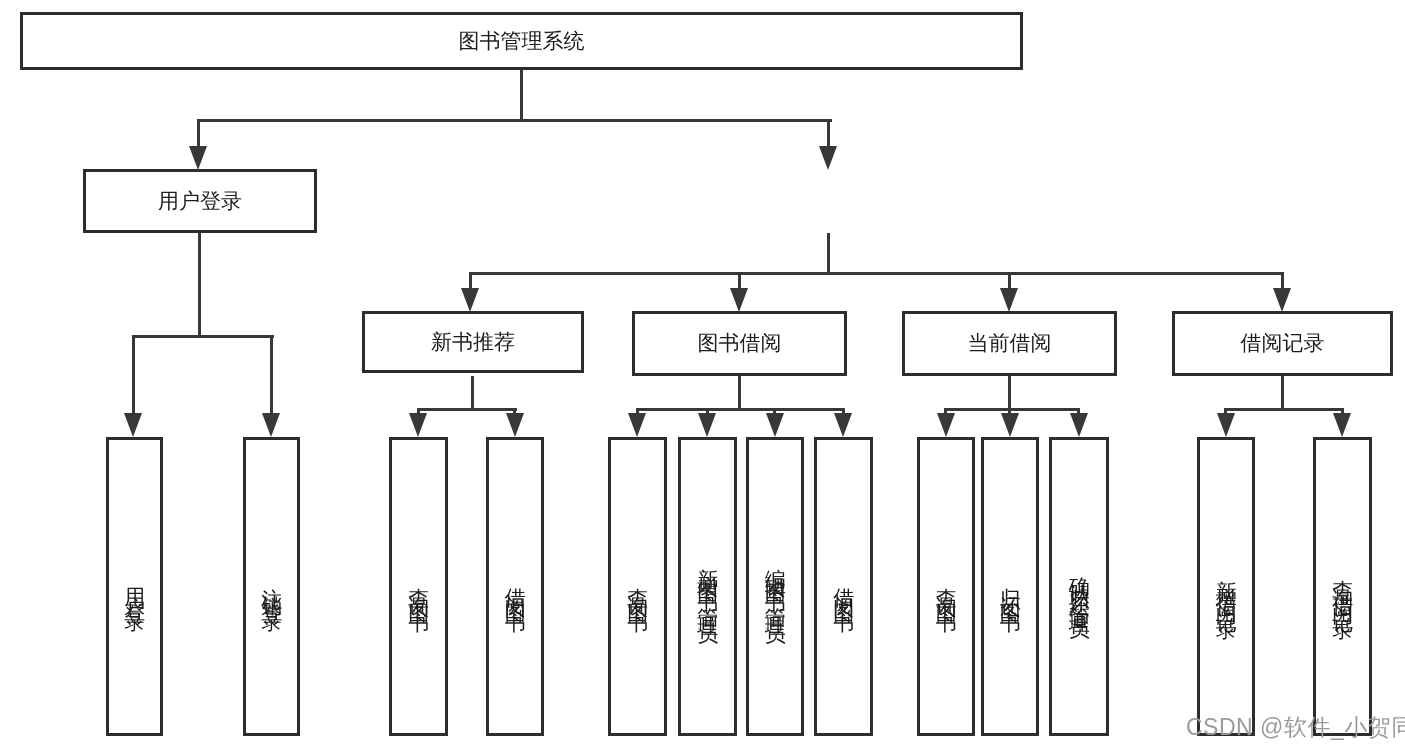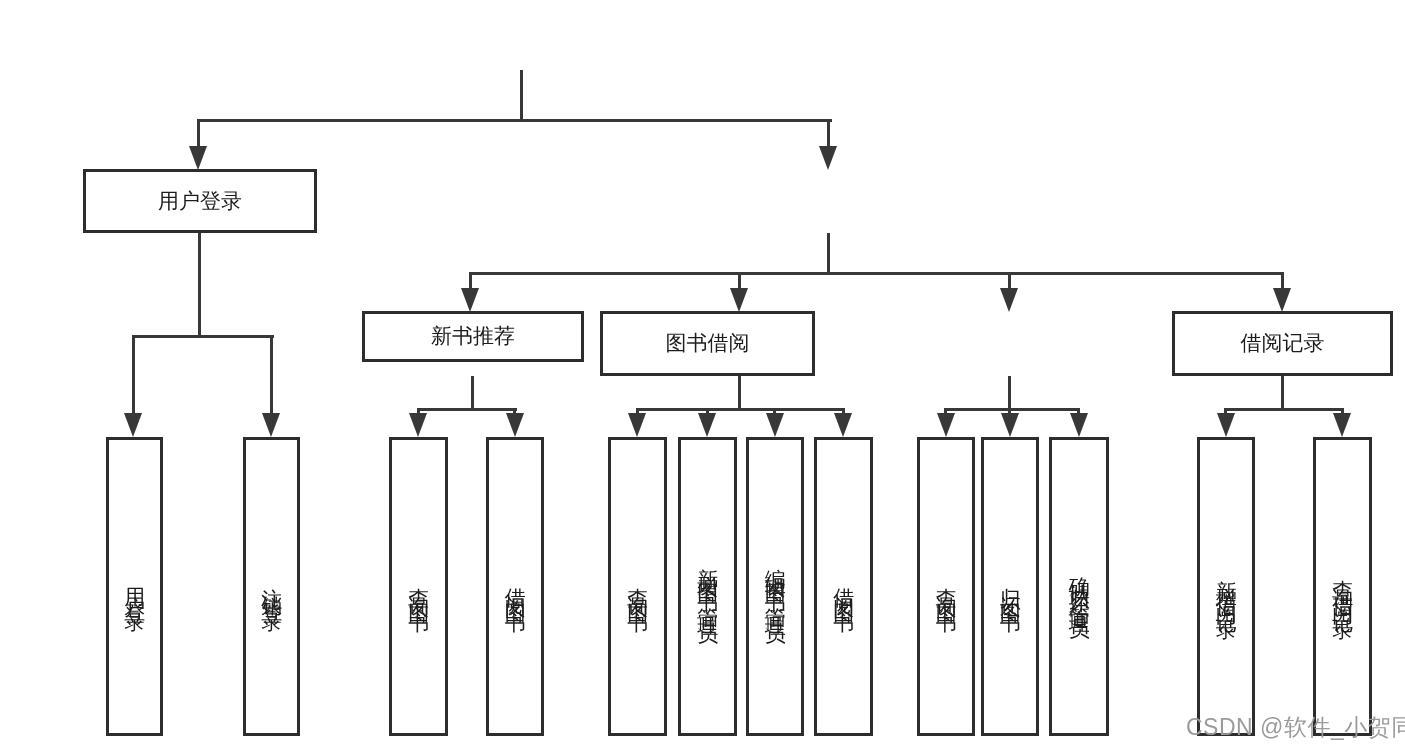--- a/index.html
+++ b/index.html
@@ -25,20 +25,21 @@
   .watermark{
     position:absolute;left:1186px;top:712px;z-index:6;
     font-size:23px;color:#9b9b9b;letter-spacing:0.5px;white-space:nowrap;
   }
 </style>
 </head>
 <body>
 
 <div id="stage">
 
+  <div class="node" style="left:20px;top:12px;width:1003px;height:58px;">图书管理系统</div>
 
   <div class="vl" style="left:520px;top:70px;height:52px;"></div>
   <div class="hl" style="left:198px;top:119px;width:634px;"></div>
   <div class="vl" style="left:197px;top:119px;height:31px;"></div>
   <div class="arr" style="left:189px;top:146px;"></div>
   <div class="vl" style="left:827px;top:119px;height:31px;"></div>
   <div class="arr" style="left:819px;top:146px;"></div>
 
   <div class="node" style="left:83px;top:169px;width:234px;height:64px;">用户登录</div>
 
@@ -53,22 +54,23 @@
   <div class="hl" style="left:469px;top:272px;width:814px;"></div>
   <div class="vl" style="left:469px;top:272px;height:20px;"></div>
   <div class="arr" style="left:461px;top:288px;"></div>
   <div class="vl" style="left:738px;top:272px;height:20px;"></div>
   <div class="arr" style="left:730px;top:288px;"></div>
   <div class="vl" style="left:1008px;top:272px;height:20px;"></div>
   <div class="arr" style="left:1000px;top:288px;"></div>
   <div class="vl" style="left:1281px;top:272px;height:20px;"></div>
   <div class="arr" style="left:1273px;top:288px;"></div>
 
-  <div class="node" style="left:362px;top:311px;width:222px;height:51px;">新书推荐</div>
-  <div class="node" style="left:600px;top:311px;width:215px;height:65px;">图书借阅</div>
+  <div class="node" style="left:362px;top:311px;width:222px;height:62px;">新书推荐</div>
+  <div class="node" style="left:632px;top:311px;width:215px;height:65px;">图书借阅</div>
+  <div class="node" style="left:902px;top:311px;width:215px;height:65px;">当前借阅</div>
   <div class="node" style="left:1172px;top:311px;width:221px;height:65px;">借阅记录</div>
 
   <div class="vl" style="left:471px;top:376px;height:35px;"></div>
   <div class="hl" style="left:417px;top:408px;width:100px;"></div>
   <div class="vl" style="left:417px;top:408px;height:9px;"></div>
   <div class="arr" style="left:409px;top:413px;"></div>
   <div class="vl" style="left:513px;top:408px;height:9px;"></div>
   <div class="arr" style="left:506px;top:413px;"></div>
 
   <div class="vl" style="left:738px;top:376px;height:35px;"></div>

